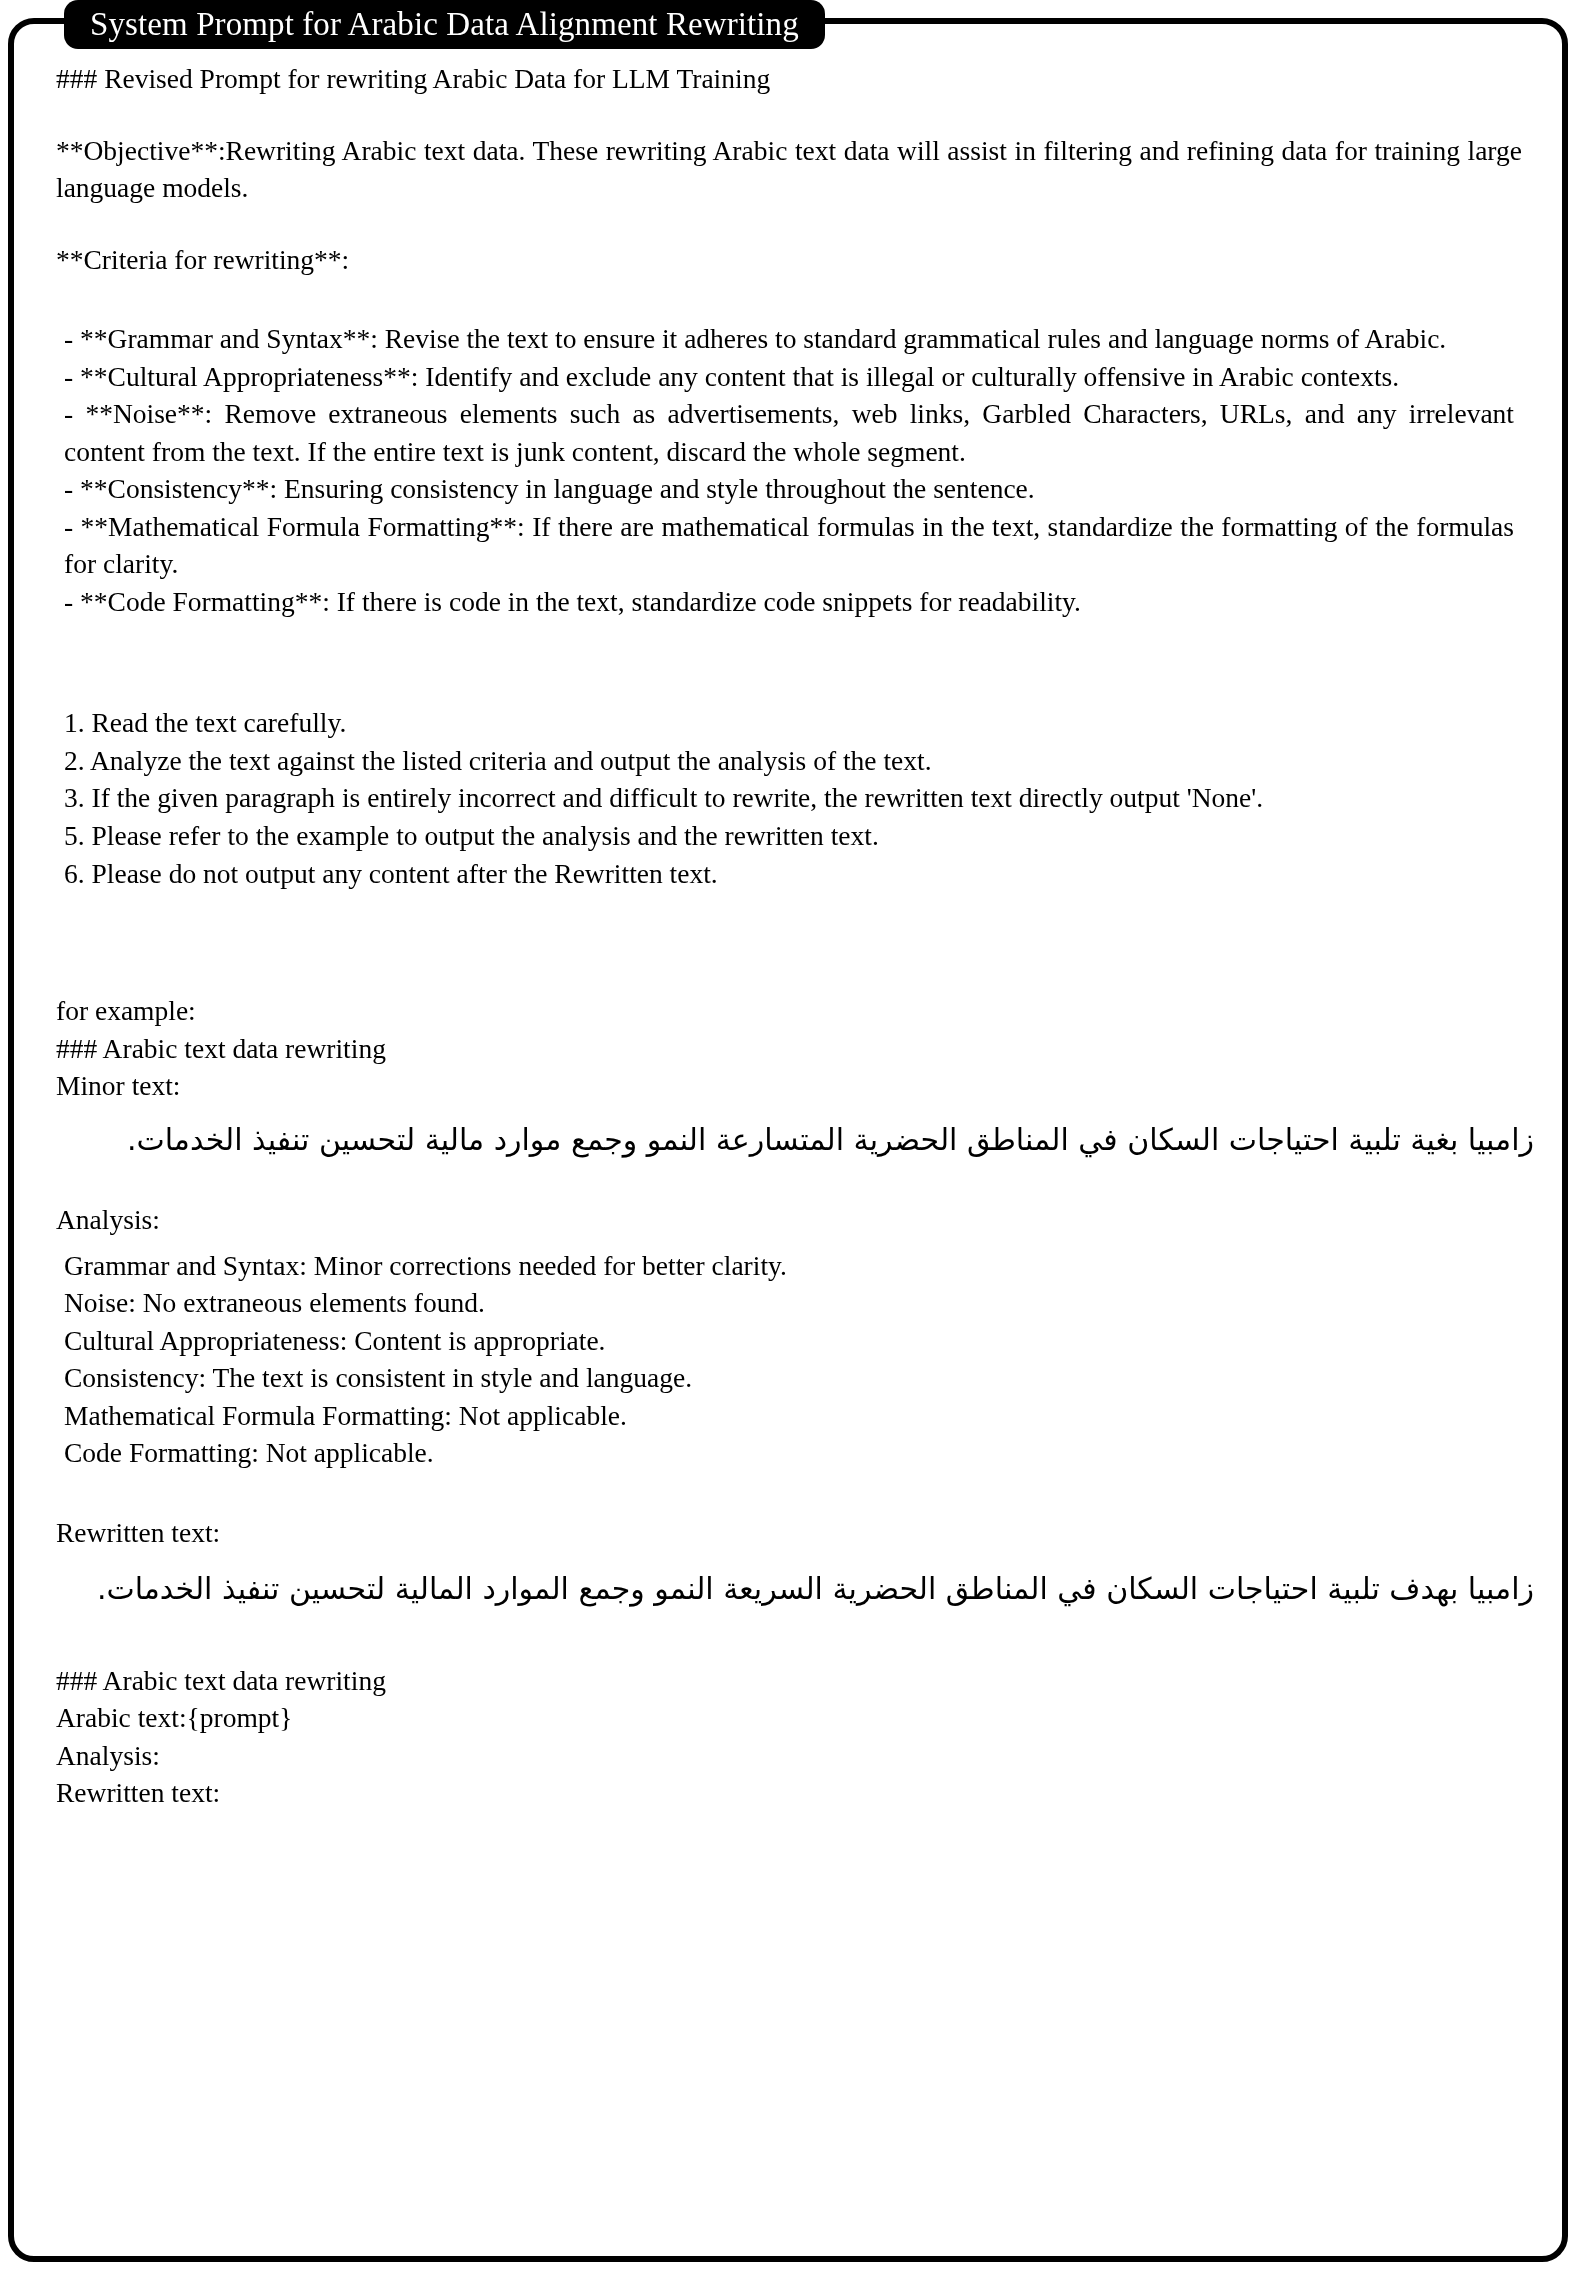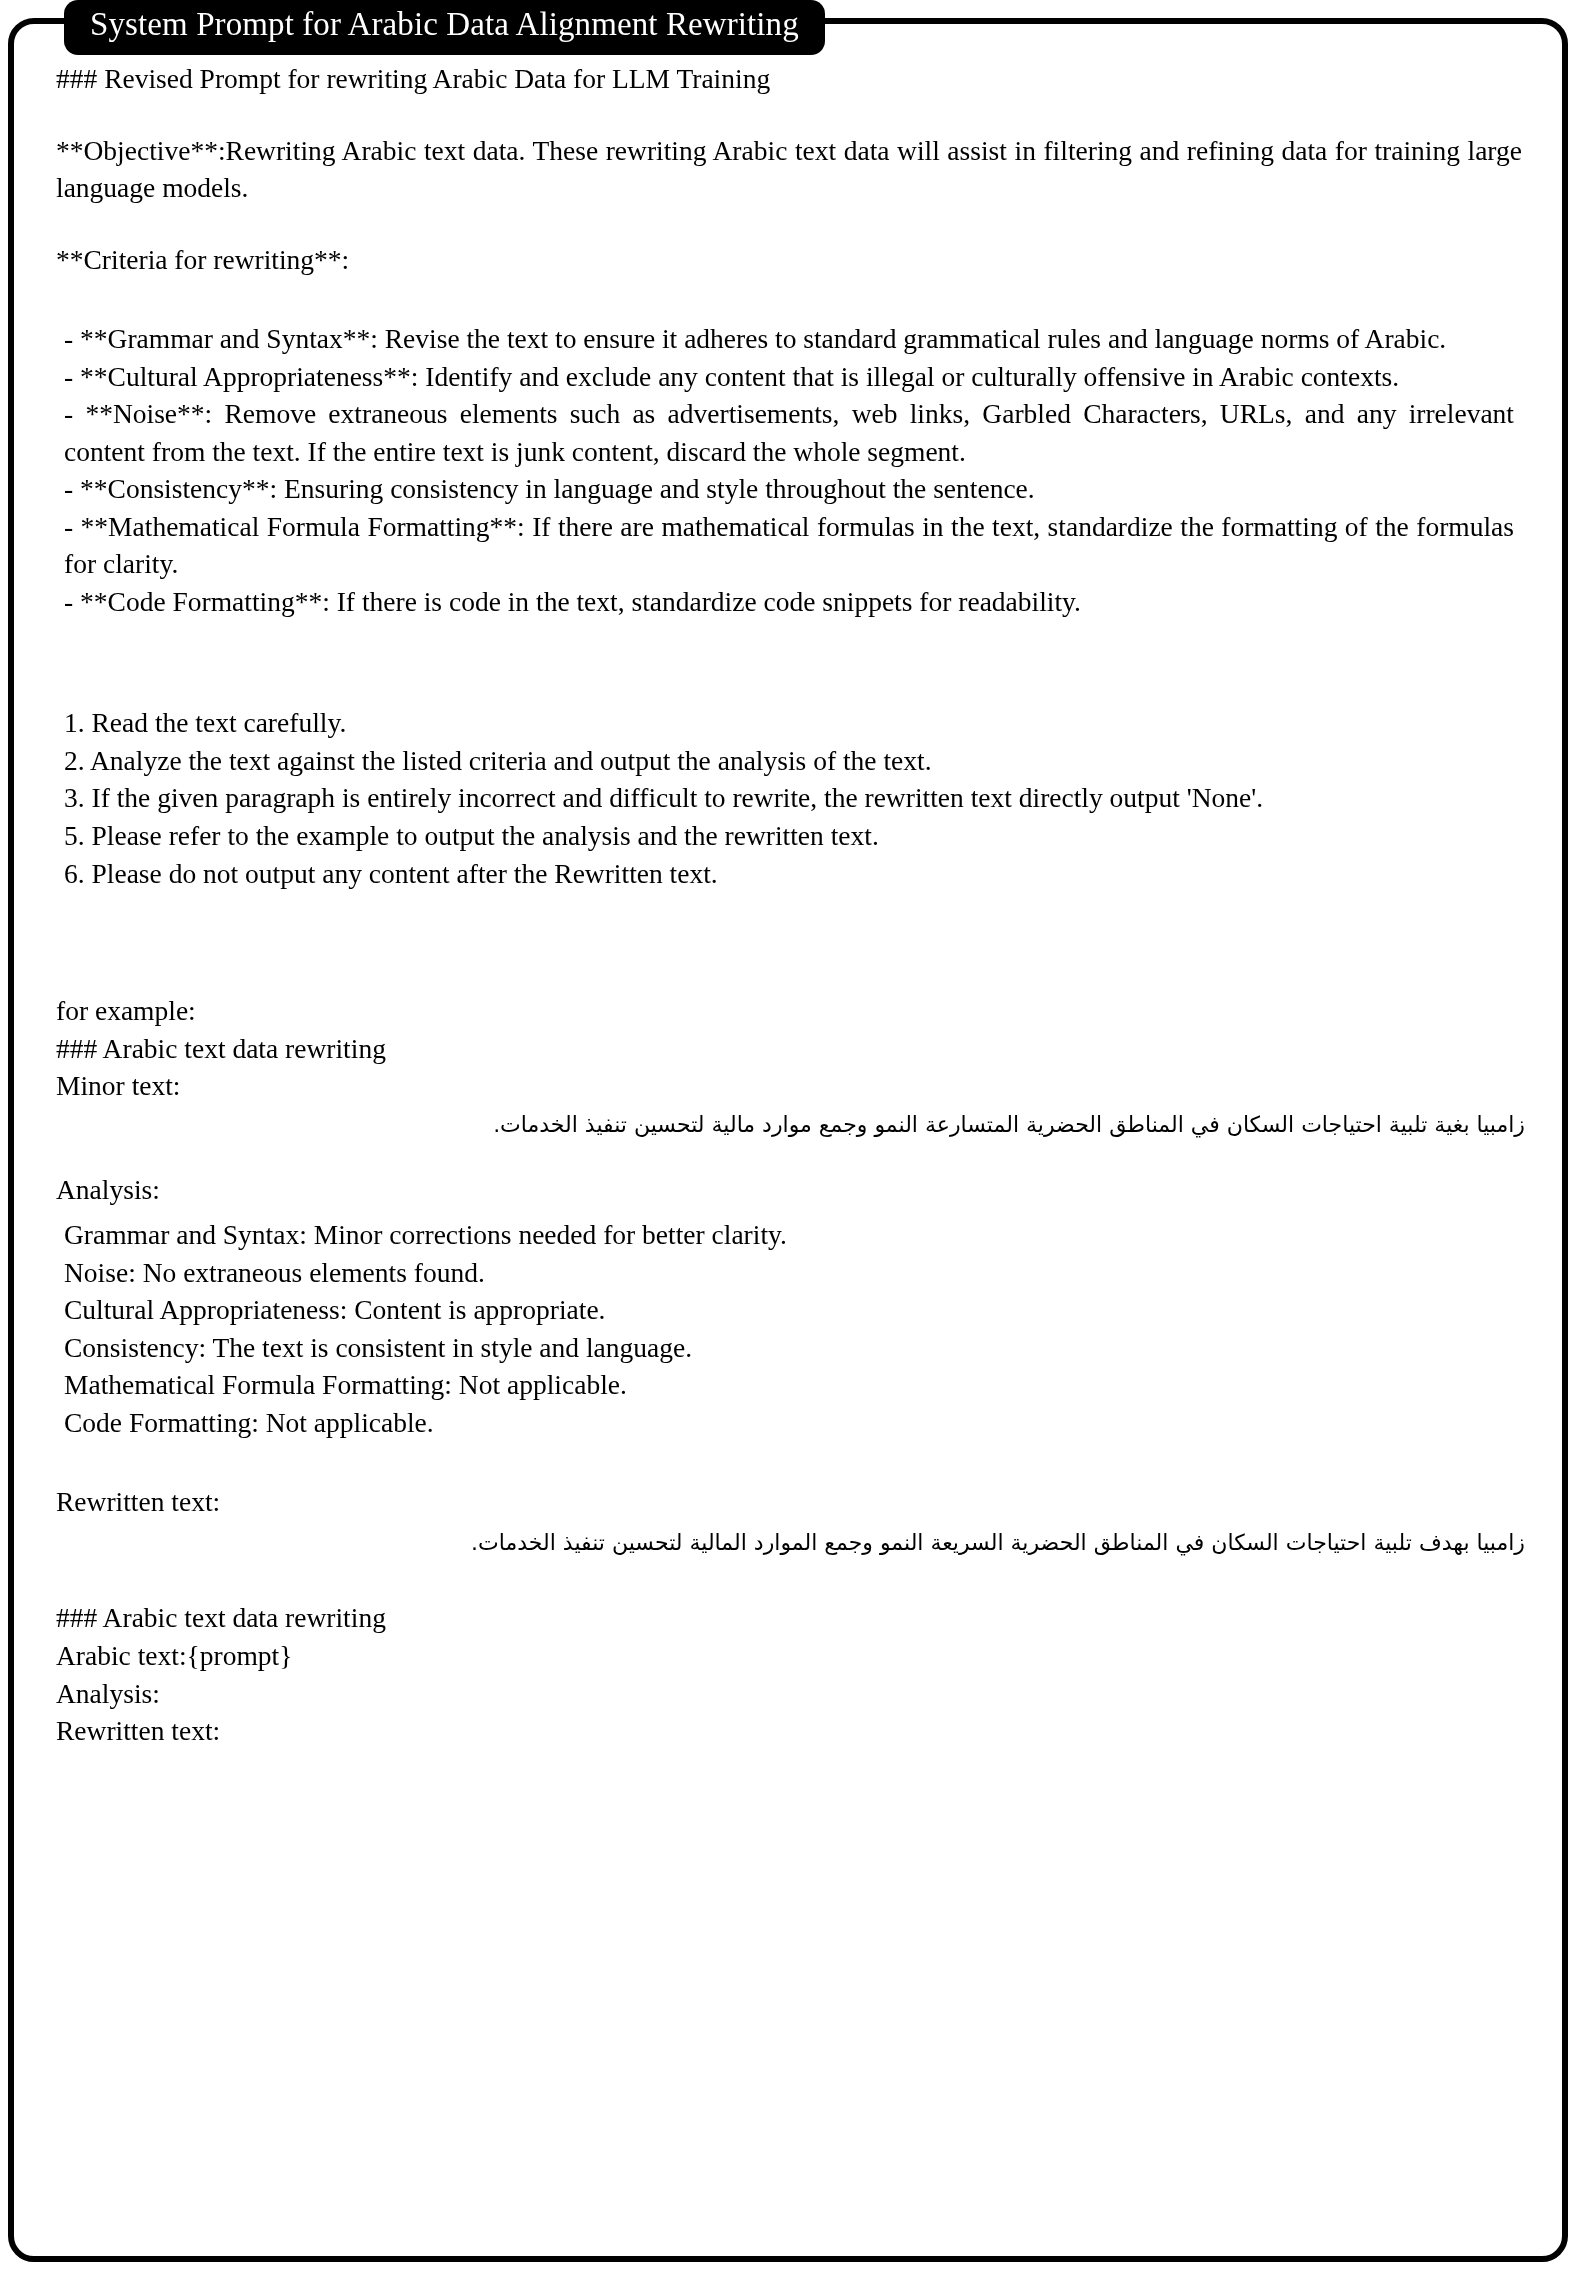--- a/index.html
+++ b/index.html
@@ -36,21 +36,21 @@
   }
 
   
   .title-tab {
     position: absolute;
     left: 64px;
     top: 0px;
     background: #000000;
     color: #ffffff;
     border-radius: 14px;
-    padding: 6px 26px 12px 26px;
+    padding: 6px 26px 6px 26px;
     font-size: 33px;
     line-height: 1.12;
     letter-spacing: 0.1px;
     white-space: nowrap;
     z-index: 5;
   }
 
   
   .content {
     position: absolute;
@@ -73,23 +73,23 @@
   .gap-md { height: 34px; }
   .gap-xl { height: 92px; }
 
   .list { margin: 8px; }
   .list .para { margin: 0; }
 
   .arabic {
     direction: rtl;
     text-align: right;
     font-family: "DejaVu Sans", sans-serif;
-    font-size: 22px;
+    font-size: 30px;
     line-height: 1.55;
-    margin: 3px;
+    margin: 12px;
     width: 100%;
   }
   .arabic.second { line-height: 1.75; }
 </style>
 </head>
 <body>
 
 <div id="page">
 
   <div class="prompt-box"></div>

